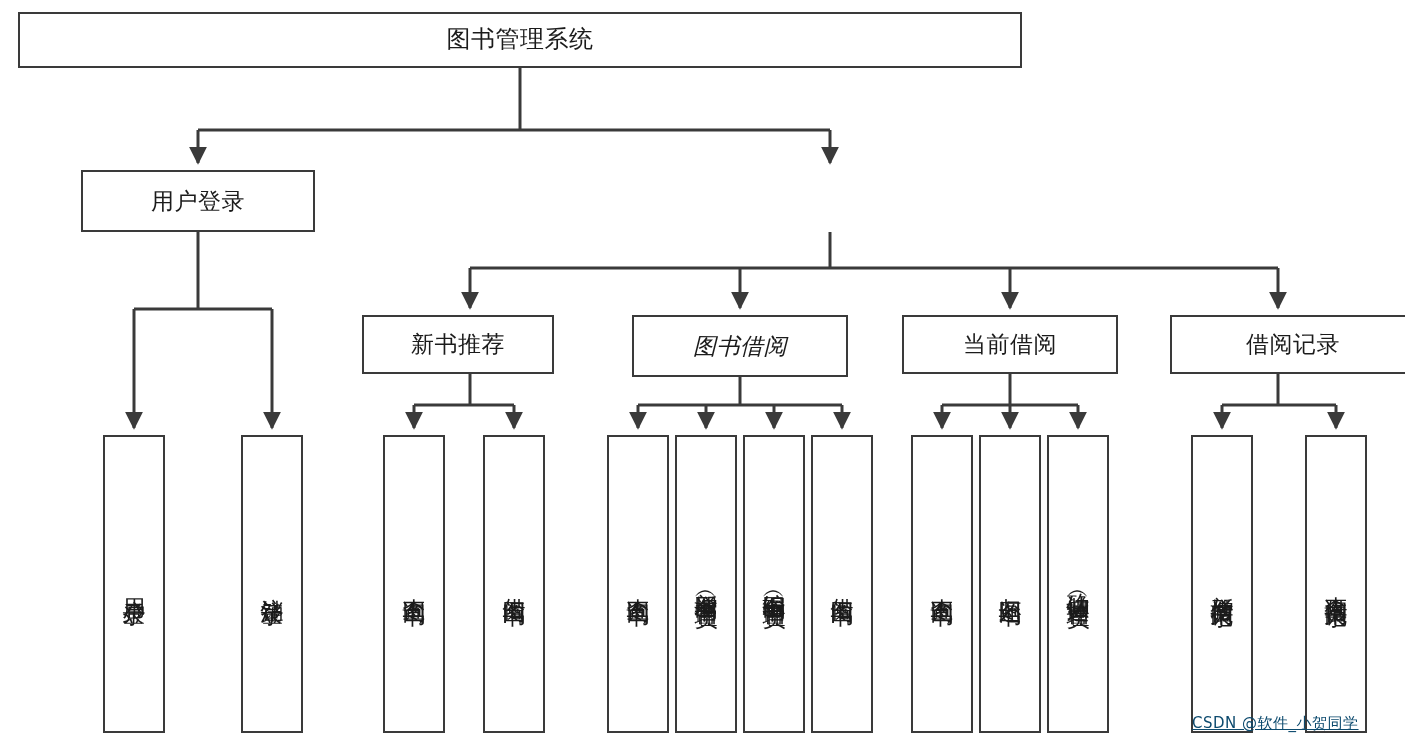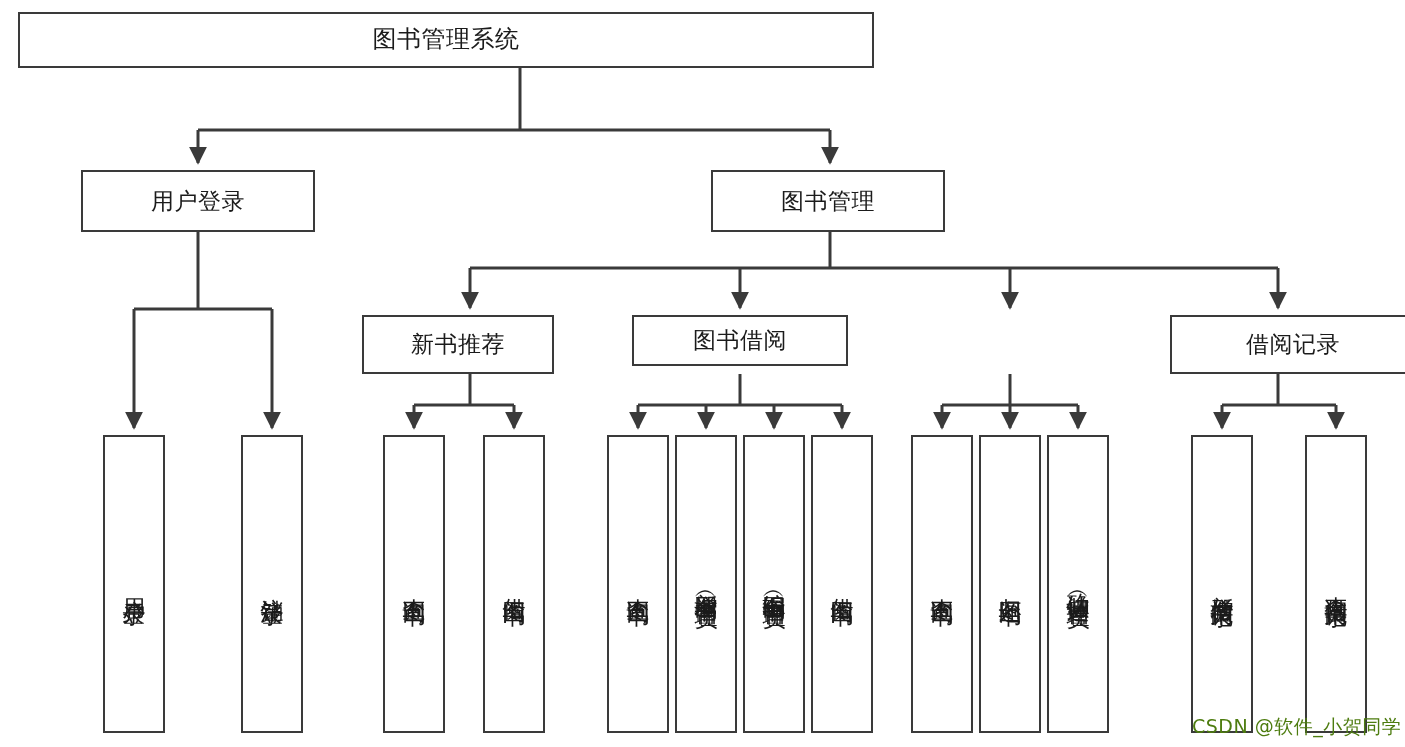--- a/index.html
+++ b/index.html
@@ -57,24 +57,25 @@
   .node.vertical .label {
     writing-mode: vertical-rl;
     text-orientation: upright;
     font-size: 23px;
     line-height: 1.18;
     letter-spacing: 2px;
     white-space: nowrap;
   }
   .watermark {
     position: absolute;
-    font-size: 19px;
-    color: #4d7c0f;
+    font-size: 15px;
+    color: #0c4a6e;
     white-space: nowrap;
     letter-spacing: 0.5px;
+    text-decoration: underline;
   }
 </style>
 </head>
 <body>
 
 <div id="diagram-root">
 
   <svg class="edges" viewBox="0 0 1405 747" xmlns="http://www.w3.org/2000/svg">
     <defs>
       <marker id="arrow" viewBox="0 0 10 10" refX="9" refY="5" markerWidth="6" markerHeight="6" orient="auto-start-reverse">
@@ -118,40 +119,40 @@
       <path d="M 1010 405 L 1010 428" marker-end="url(#arrow)"></path>
       <path d="M 1078 405 L 1078 428" marker-end="url(#arrow)"></path>
 
       <path d="M 1278 374 L 1278 405"></path>
       <path d="M 1222 405 L 1336 405"></path>
       <path d="M 1222 405 L 1222 428" marker-end="url(#arrow)"></path>
       <path d="M 1336 405 L 1336 428" marker-end="url(#arrow)"></path>
     </g>
   </svg>
 
-  <div class="node root horizontal" style="left:18px; top:12px; width:856px; height:56px;">
+  <div class="node root horizontal" style="left:18px; top:12px; width:1004px; height:56px;">
     <span class="label">图书管理系统</span>
   </div>
 
   <div class="node horizontal" style="left:81px; top:170px; width:234px; height:62px;">
     <span class="label">用户登录</span>
   </div>
 
-  <div class="node horizontal" style="left:711px; top:170px; width:234px; height:62px;">
-    <span class="label">图书管理</span>
-  </div>
 
   <div class="node horizontal" style="left:362px; top:315px; width:192px; height:59px;">
     <span class="label">新书推荐</span>
   </div>
 
-  <div class="node horizontal" style="left:632px; top:315px; width:216px; height:51px;">
+  <div class="node horizontal" style="left:632px; top:315px; width:216px; height:62px;font-style:italic;">
     <span class="label">图书借阅</span>
   </div>
 
+  <div class="node horizontal" style="left:902px; top:315px; width:216px; height:59px;">
+    <span class="label">当前借阅</span>
+  </div>
 
   <div class="node horizontal" style="left:1170px; top:315px; width:246px; height:59px;">
     <span class="label">借阅记录</span>
   </div>
 
   <div class="node vertical" style="left:103px; top:435px; width:62px; height:298px;">
     <span class="label">用户登录</span>
   </div>
 
   <div class="node vertical" style="left:241px; top:435px; width:62px; height:298px;">

